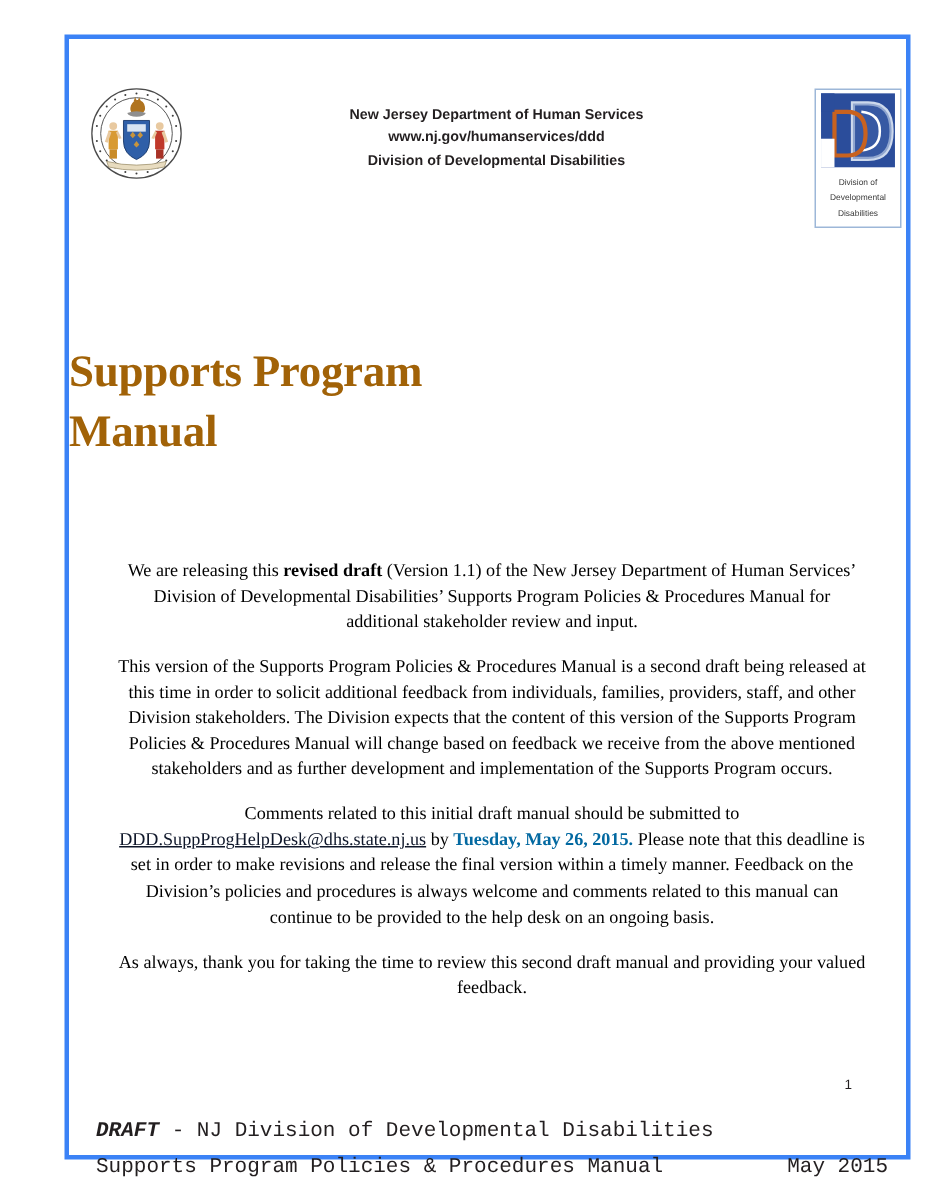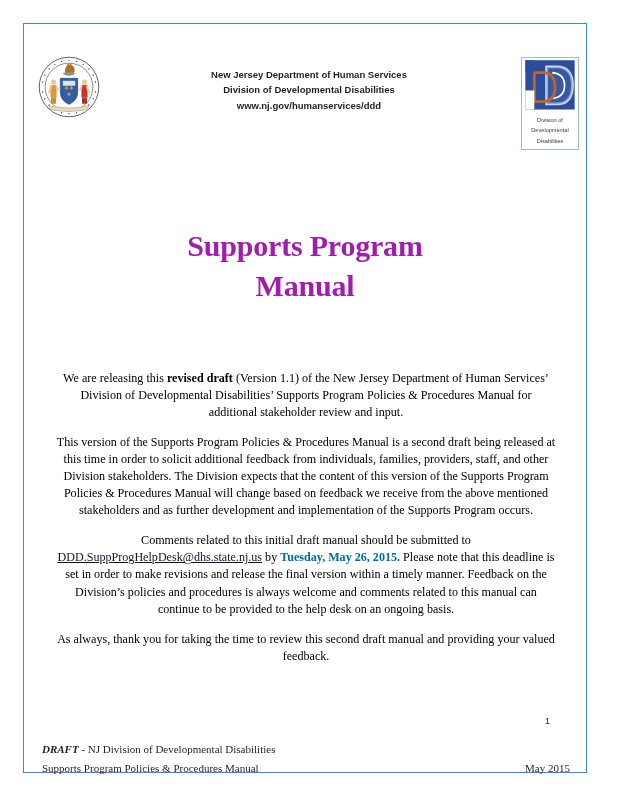--- a/index.html
+++ b/index.html
@@ -11,25 +11,25 @@
     width: 618px;
     height: 800px;
     position: relative;
     font-family: "Liberation Serif", serif;
     overflow: hidden;
   }
 
   
   #page-sheet {
     position: absolute;
-    left: 23px;
+    left: 43px;
     top: 23px;
     width: 564px;
     height: 750px;
-    border: 1px solid #3b82f6;
+    border: 3px solid #3b82f6;
     background: #ffffff;
     box-sizing: border-box;
   }
 
   
   #masthead {
     position: absolute;
     left: 0;
     top: 0;
     width: 100%;
@@ -89,22 +89,22 @@
     color: #3a3a3a;
   }
   #ddd-caption div { white-space: nowrap; }
 
   
   #doc-title {
     position: absolute;
     left: 0;
     top: 202px;
     width: 100%;
-    text-align: center;
-    color: #a21caf;
+    text-align: left;
+    color: #a16207;
     font-family: "Liberation Serif", serif;
     font-weight: bold;
     font-size: 30px;
     line-height: 1.32;
     letter-spacing: -0.2px;
   }
   #doc-title div { white-space: nowrap; }
 
   
   #body-copy {
@@ -139,22 +139,22 @@
     top: 692px;
     font-family: "Liberation Sans", sans-serif;
     font-size: 9px;
     color: #231f20;
   }
   #footer {
     position: absolute;
     left: 18px;
     top: 716px;
     width: 528px;
-    font-family: Liberation Serif, serif;
-    font-size: 11px;
+    font-family: Liberation Mono, monospace;
+    font-size: 14px;
     color: #231f20;
     line-height: 1.72;
   }
   #footer-line1 { white-space: nowrap; }
   #footer-line2 {
     display: flex;
     justify-content: space-between;
     align-items: flex-end;
   }
   #footer-draft {
@@ -228,22 +228,22 @@
           <path d="M80 47 l4 12 l-3 1 l-4 -11 z" fill="#e8c9a0"></path>
           <path d="M70 47 l-4 8 l3 1 l3 -7 z" fill="#e8c9a0"></path>
         </g>
 
         <path d="M18 80 q32 8 64 0 l-2 6 q-30 7 -60 0 z" fill="#e8dcc0" stroke="#9a8c68" stroke-width="0.8"></path>
       </svg>
     </div>
 
     <div id="header-text">
       <div>New Jersey Department of Human Services</div>
+      <div>www.nj.gov/humanservices/ddd</div>
       <div>Division of Developmental Disabilities</div>
-      <div>www.nj.gov/humanservices/ddd</div>
     </div>
 
     <div id="ddd-logo">
       <div id="ddd-mark">
         <svg width="56" height="56" viewBox="0 0 100 100">
           <rect x="6" y="4" width="88" height="88" fill="#2b4d9b"></rect>
 
           <path d="M44 16 h18 q28 0 28 33 q0 33 -28 33 h-18 z" fill="none" stroke="#cdd9ec" stroke-width="5"></path>
           <path d="M44 16 h18 q28 0 28 33 q0 33 -28 33 h-18 z" fill="#4768ad" opacity="0.45"></path>
 

